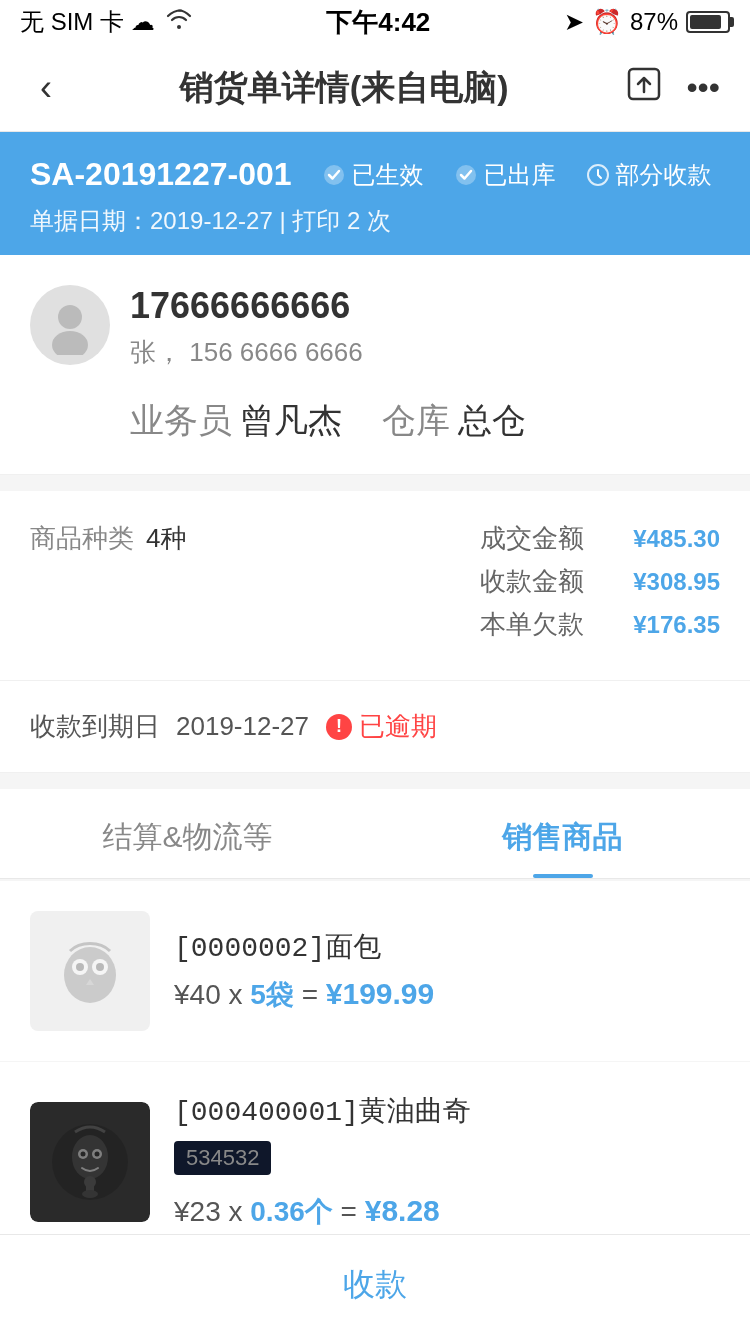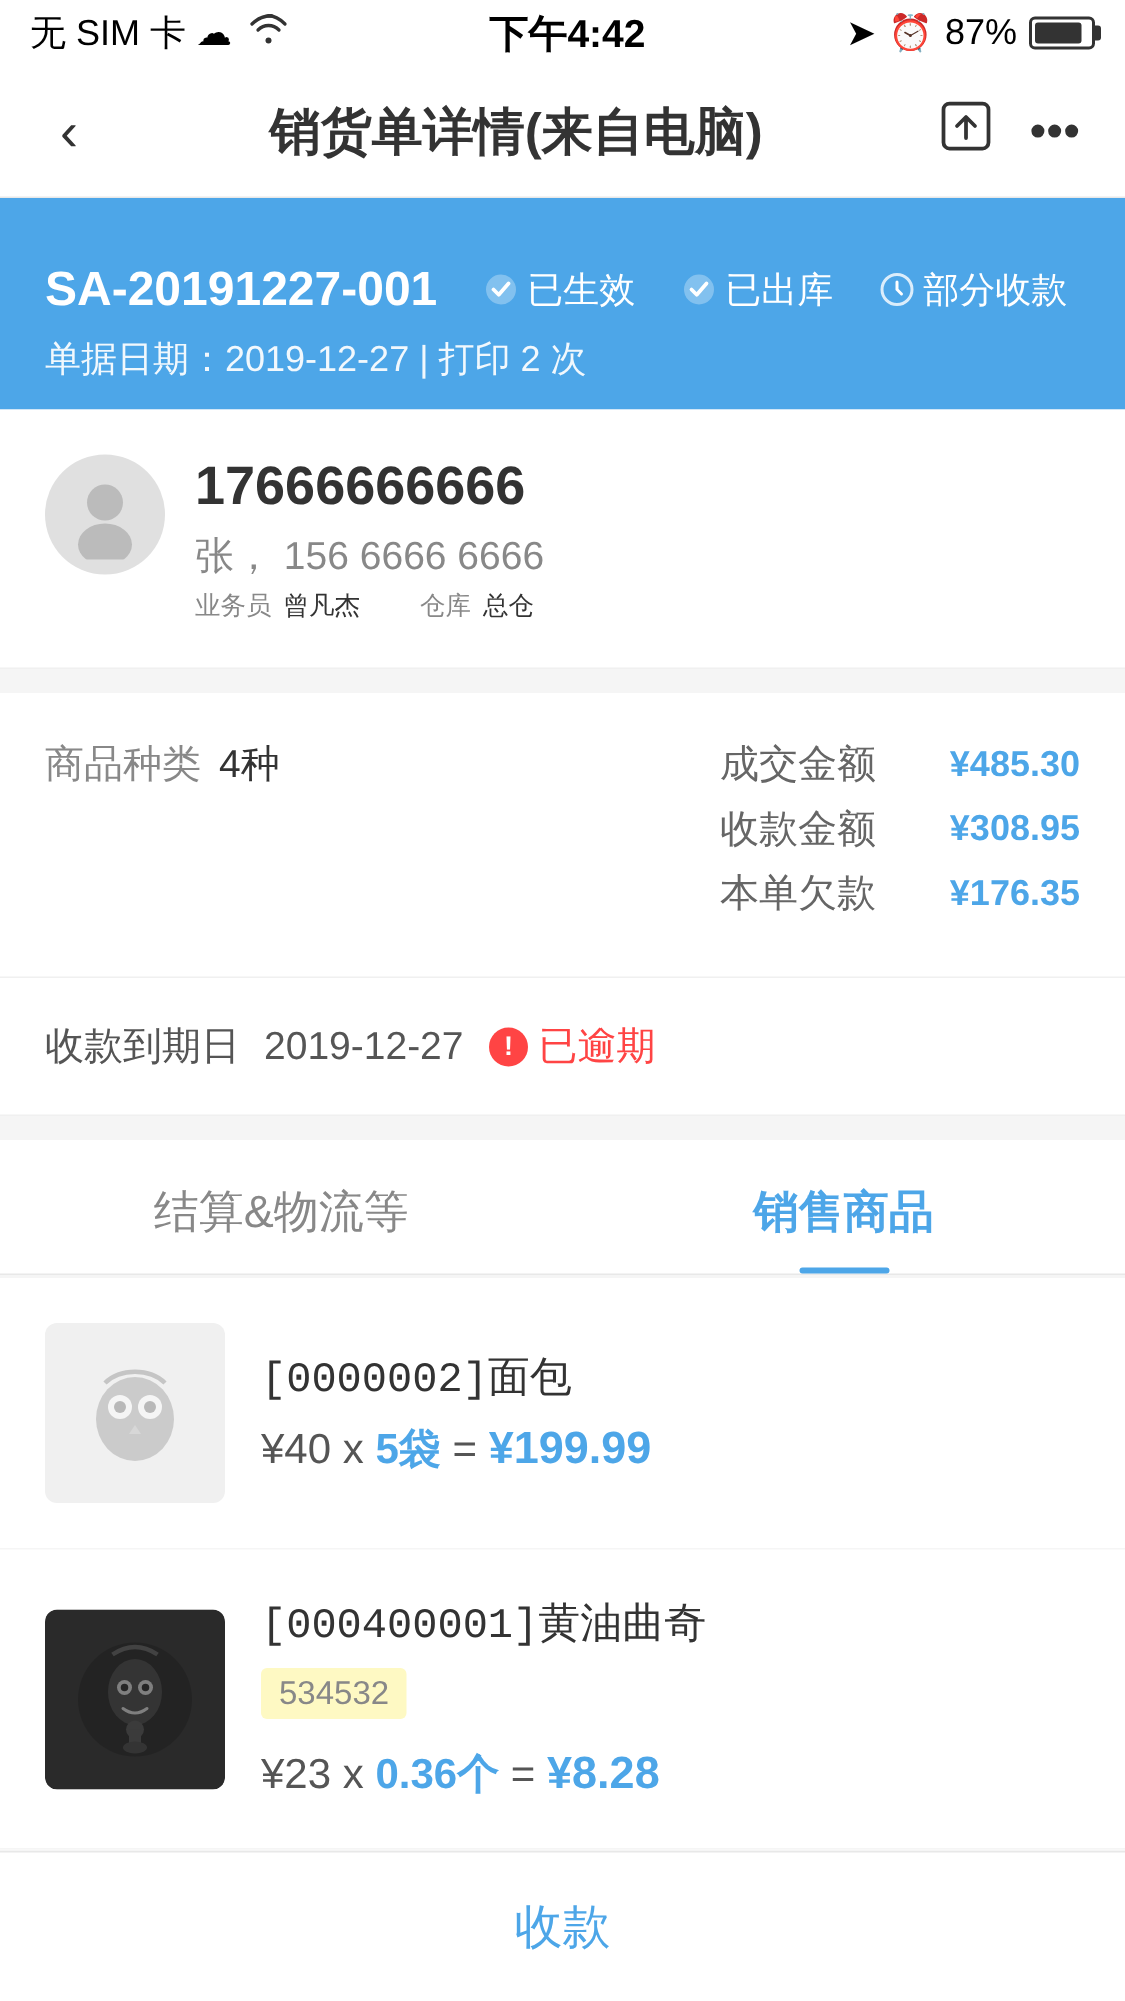--- a/index.html
+++ b/index.html
@@ -50,21 +50,20 @@
     
     .header-banner {
       background: #4da6e8;
       padding: 24px 30px 18px;
     }
     .header-banner-top {
       display: flex;
       align-items: center;
       gap: 20px;
       margin-bottom: 12px;
-      margin-top: 18px;
     }
     .order-number {
       font-size: 32px;
       font-weight: 700;
       color: #fff;
     }
     .badge {
       display: inline-flex;
       align-items: center;
       gap: 6px;
@@ -102,26 +101,26 @@
     .customer-info { flex: 1; }
     .customer-name-phone {
       font-size: 36px;
       font-weight: 600;
       color: #333;
       margin-bottom: 8px;
     }
     .customer-contact {
       font-size: 26px;
       color: #888;
-      margin-bottom: 4px;
+      margin-bottom: 28px;
     }
     .customer-meta {
       display: flex;
       gap: 40px;
-      font-size: 17px;
+      font-size: 34px;
       color: #555;
     }
     .customer-meta-item { display: flex; align-items: center; gap: 8px; }
     .meta-label { color: #888; }
     .meta-value { color: #333; font-weight: 500; }
 
     
     .stats-section {
       background: #fff;
       padding: 30px;
@@ -224,21 +223,21 @@
       overflow: hidden;
       display: flex;
       align-items: center;
       justify-content: center;
     }
     .product-thumb svg { width: 80px; height: 80px; opacity: 0.4; }
     .product-details { flex: 1; }
     .product-name { font-size: 28px; color: #333; font-weight: 500; margin-bottom: 10px; font-family: Liberation Mono, monospace; }
     .product-sku {
       display: inline-block;
-      background: #fef9c3;
+      background: #0f172a;
       color: #888;
       font-size: 22px;
       padding: 4px 12px;
       border-radius: 4px;
       margin-bottom: 10px;
     }
     .product-price { font-size: 28px; color: #555; margin-top: 8px; }
     .product-price .highlight { color: #4da6e8; font-weight: 600; }
     .product-price .total { color: #4da6e8; font-weight: 700; font-size: 30px; }
 

